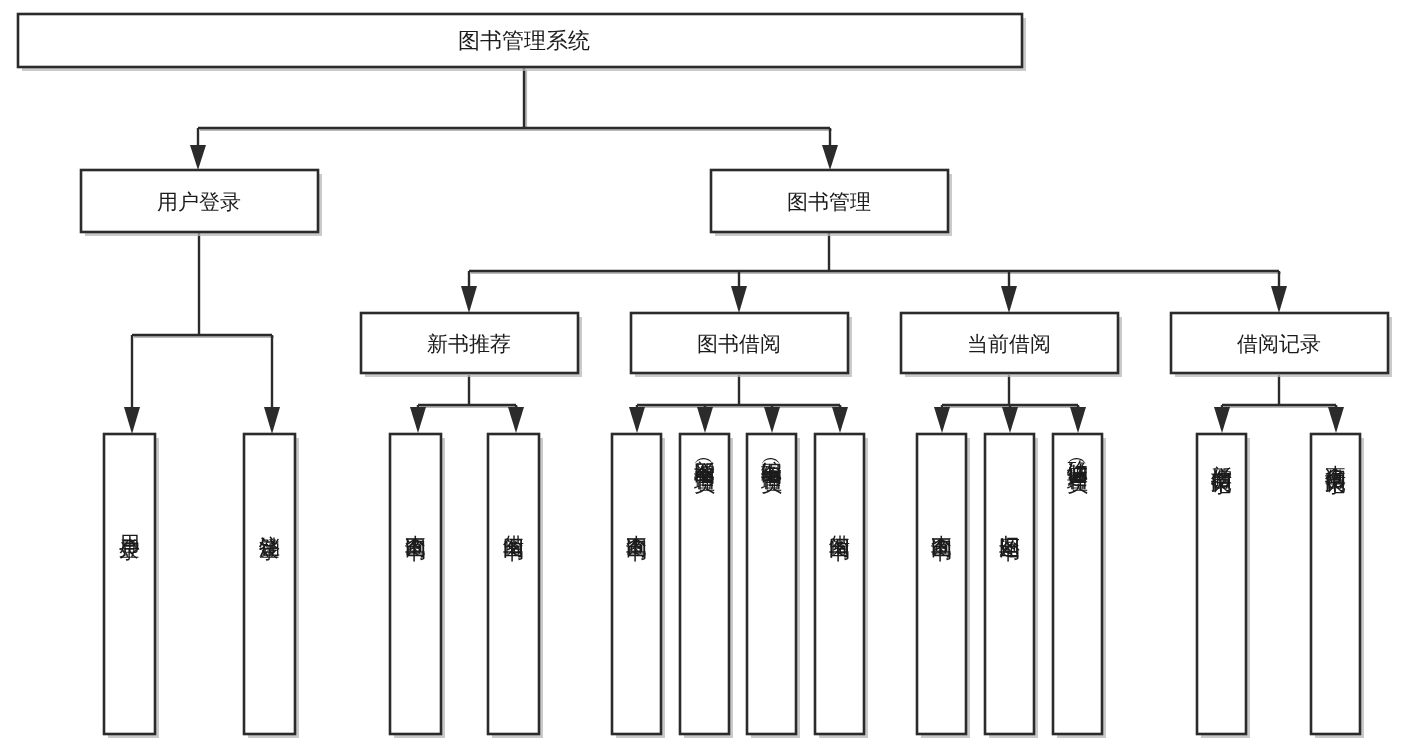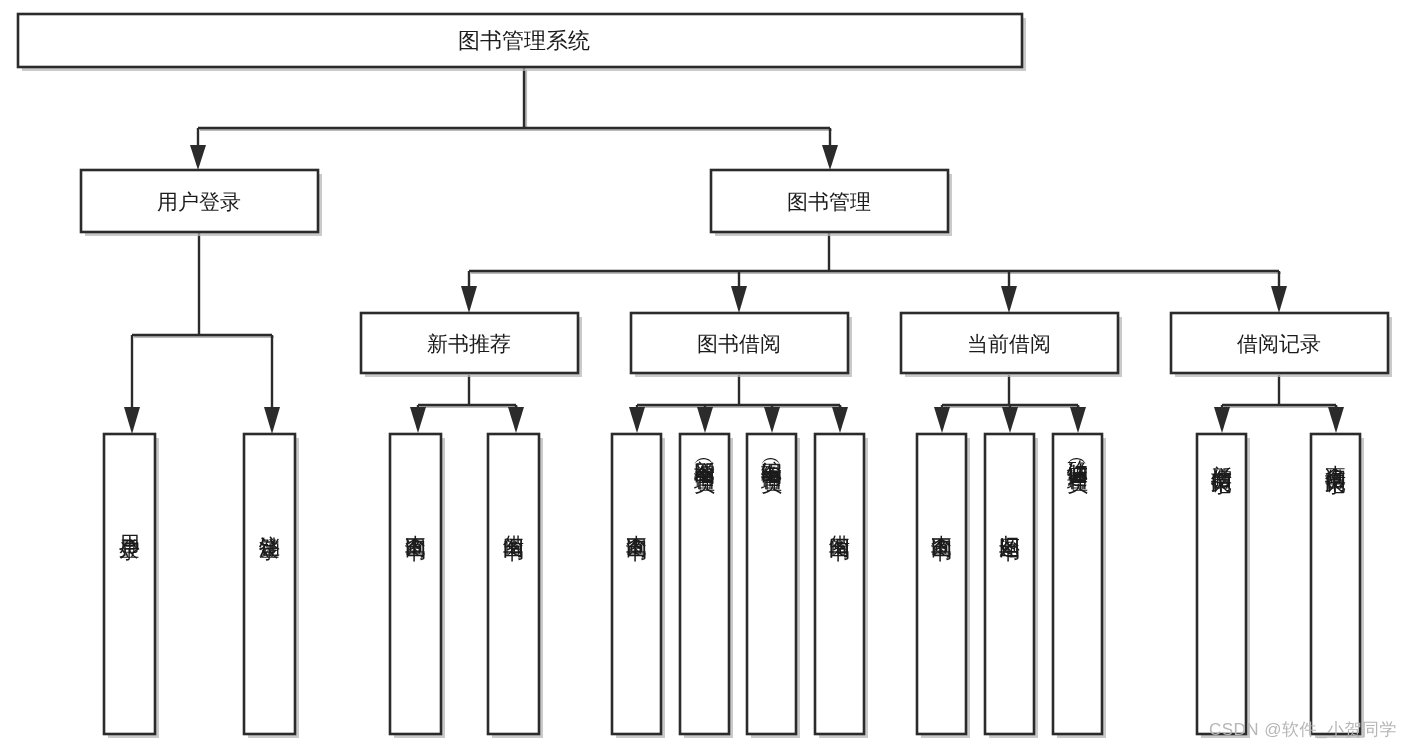--- a/index.html
+++ b/index.html
@@ -281,15 +281,14 @@
   <div class="leaf-label" style="left:772px; top:443px;">编辑图书（管理员）</div>
   <div class="leaf-label" style="left:840px; top:518px;">借阅图书</div>
 
   <div class="leaf-label" style="left:942px; top:518px;">查询图书</div>
   <div class="leaf-label" style="left:1010px; top:518px;">归还图书</div>
   <div class="leaf-label" style="left:1078px; top:443px;">确认归还（管理员）</div>
 
   <div class="leaf-label" style="left:1222px; top:448px;">新增借阅记录</div>
   <div class="leaf-label" style="left:1336px; top:448px;">查询借阅记录</div>
 
-  <div class="watermark">CSDN @软件_小贺同学</div>
 
 </div>
 
 </body></html>

